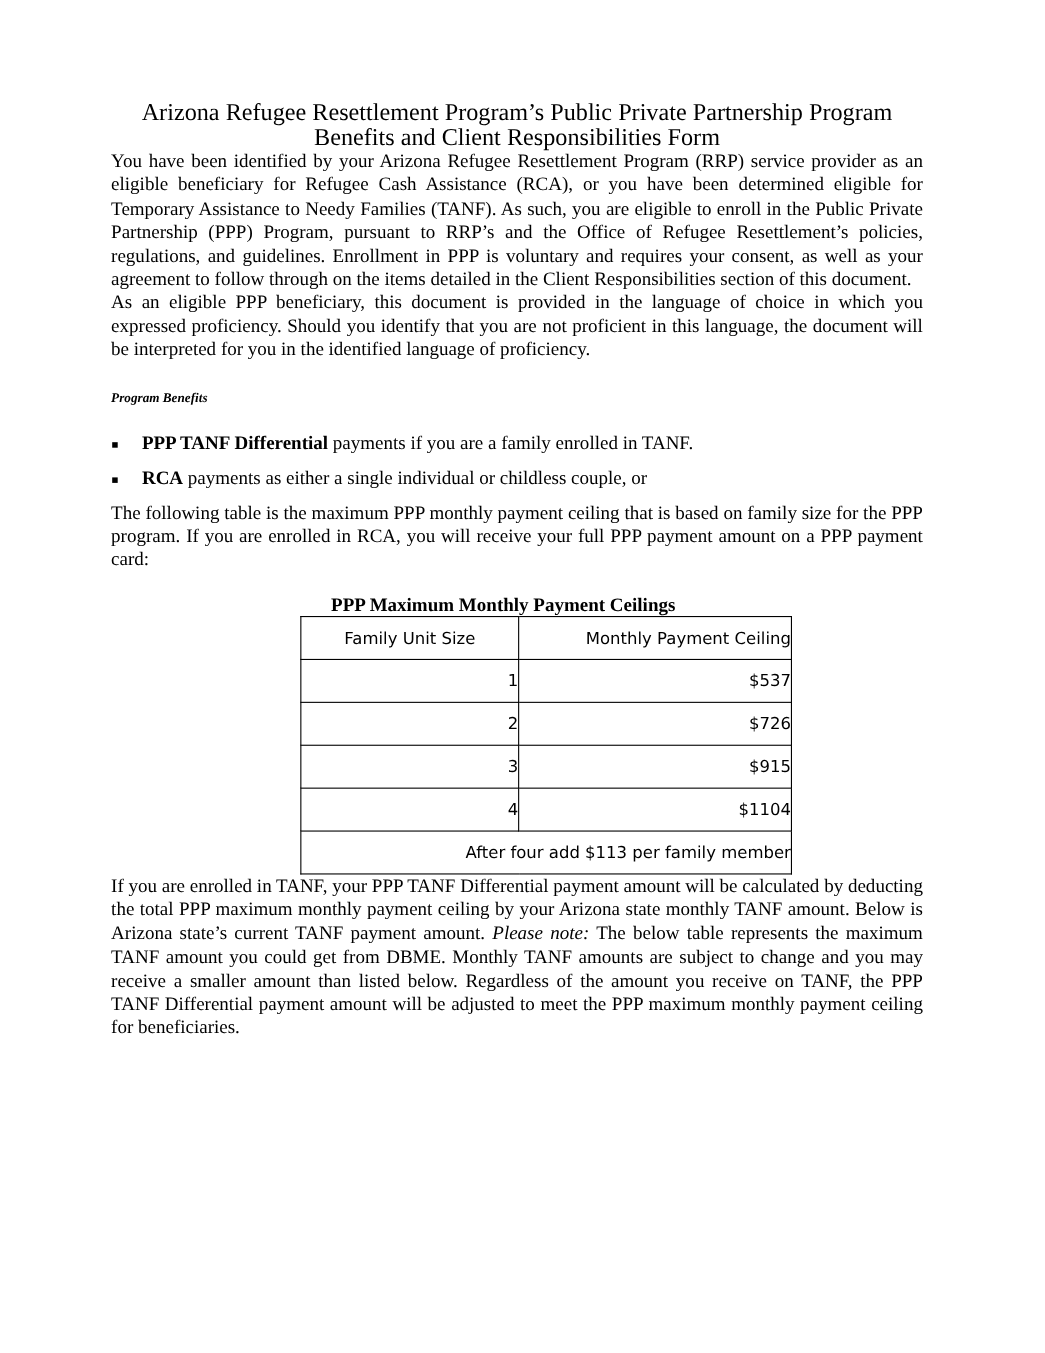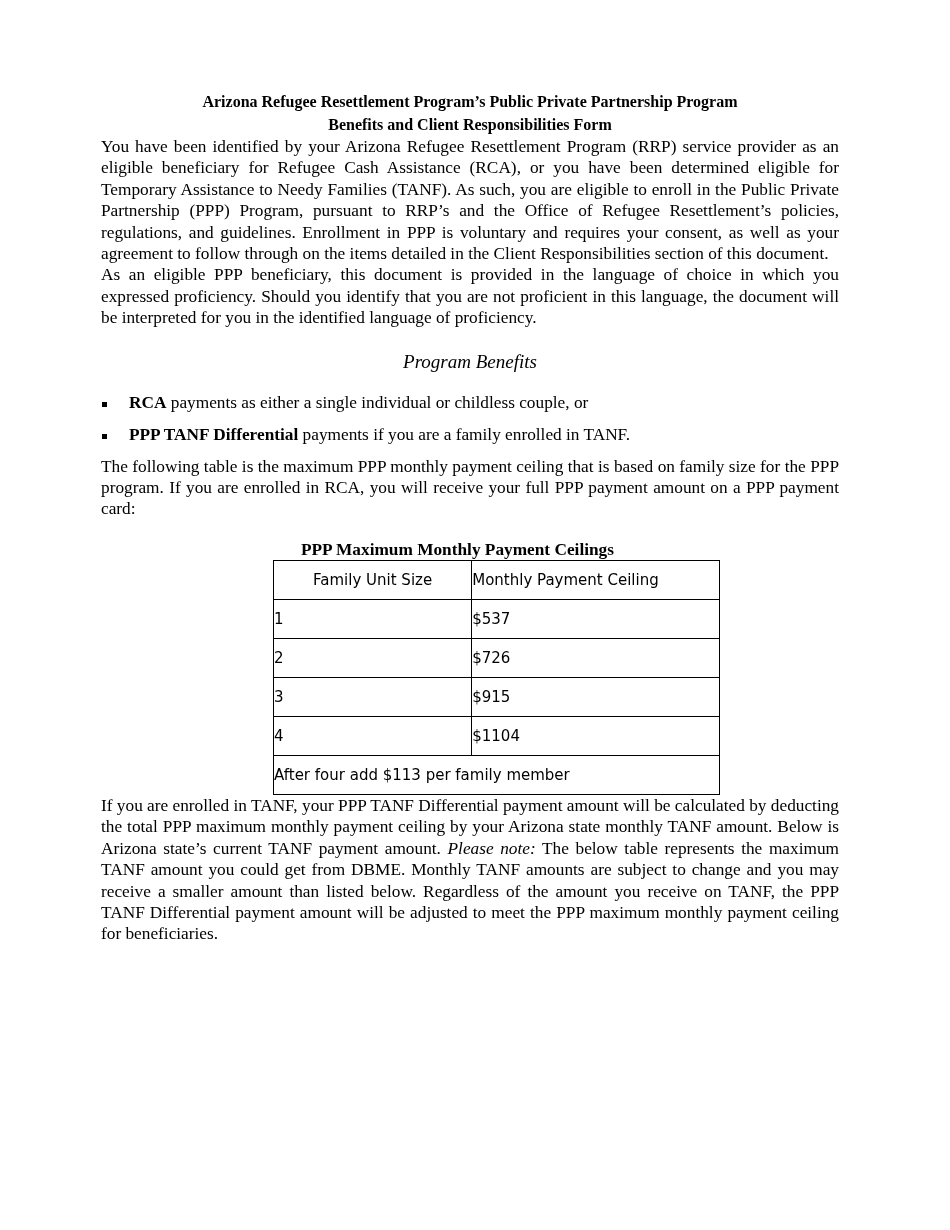--- a/index.html
+++ b/index.html
@@ -16,41 +16,40 @@
       font-family: "Liberation Serif", "DejaVu Serif", serif;
     }
     .page {
       position: absolute;
       left: 101px;
       top: 90px;
       width: 738px;
     }
     .title {
       text-align: center;
-      font-weight: bold;
-      font-size: 16px;
+      font-weight: normal;
+      font-size: 22px;
       line-height: 23px;
       margin: 0;
     }
     p.body {
       font-size: 17.3px;
       line-height: 21.4px;
       text-align: justify;
       margin: 0;
     }
     p.last-left {
       text-align-last: left;
     }
     .p1 { margin-top: 20px; }
     .p2 { margin-top: 21px; }
     .section-heading {
-      text-align: center;
-      font-weight: normal;
+      font-weight: bold;
       font-style: italic;
-      font-size: 19px;
+      font-size: 12px;
       line-height: 21px;
       margin: 22px 0 0 0;
     }
     .p3 { margin-top: 20px; }
     ul.bullets {
       list-style: none;
       margin: 20px 0 0 0;
       padding: 0;
     }
     ul.bullets li {
@@ -79,21 +78,21 @@
     table.ceil {
       margin-left: 172px;
       border-collapse: collapse;
       width: 447px;
       font-family: "DejaVu Sans", "Liberation Sans", sans-serif;
       font-size: 15px;
     }
     table.ceil td {
       border: 1.5px solid #000;
       height: 38px;
-      text-align: left;
+      text-align: right;
       padding: 0;
     }
     table.ceil td.c1 { width: 195px; }
     table.ceil td.c2 { width: 244px; }
     table.ceil tr.header td.c1 { text-align: center; padding-left: 0; }
     .p5 { margin-top: 24px; }
     em { font-style: italic; }
   </style>
 </head>
 <body>
@@ -108,25 +107,25 @@
   <p class="body p1 last-left">You have been identified by your Arizona Refugee Resettlement Program (RRP) service provider as an eligible beneficiary for Refugee Cash Assistance (RCA), or you have been determined eligible for Temporary Assistance to Needy Families (TANF). As such, you are eligible to enroll in the Public Private Partnership (PPP) Program, pursuant to RRP’s and the Office of Refugee Resettlement’s policies, regulations, and guidelines. Enrollment in PPP is voluntary and requires your consent, as well as your agreement to follow through on the items detailed in the Client Responsibilities section of this document.</p>
 
   <p class="body p2 last-left">As an eligible PPP beneficiary, this document is provided in the language of choice in which you expressed proficiency. Should you identify that you are not proficient in this language, the document will be interpreted for you in the identified language of proficiency.</p>
 
   <h2 class="section-heading">Program Benefits</h2>
 
 
   <ul class="bullets">
     <li>
       <span class="bullet"></span>
-      <b>RCA</b><span> payments as either a single individual or childless couple, or</span>
+      <b>PPP TANF Differential</b><span> payments if you are a family enrolled in TANF.</span>
     </li>
     <li>
       <span class="bullet"></span>
-      <b>PPP TANF Differential</b><span> payments if you are a family enrolled in TANF.</span>
+      <b>RCA</b><span> payments as either a single individual or childless couple, or</span>
     </li>
   </ul>
 
   <p class="body p4 last-left">The following table is the maximum PPP monthly payment ceiling that is based on family size for the PPP program. If you are enrolled in RCA, you will receive your full PPP payment amount on a PPP payment card:</p>
 
   <div class="table-caption">PPP Maximum Monthly Payment Ceilings</div>
 
   <table class="ceil">
     <tbody>
         <tr class="header">

